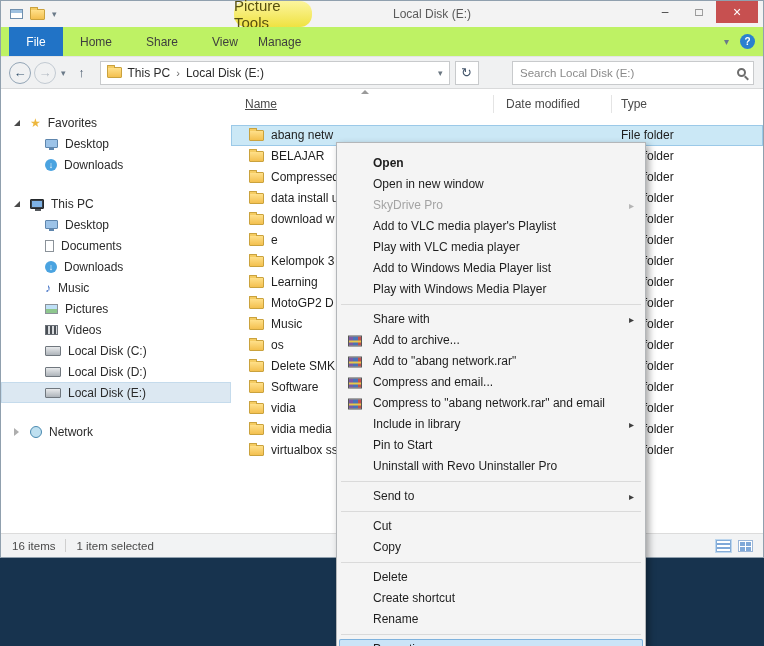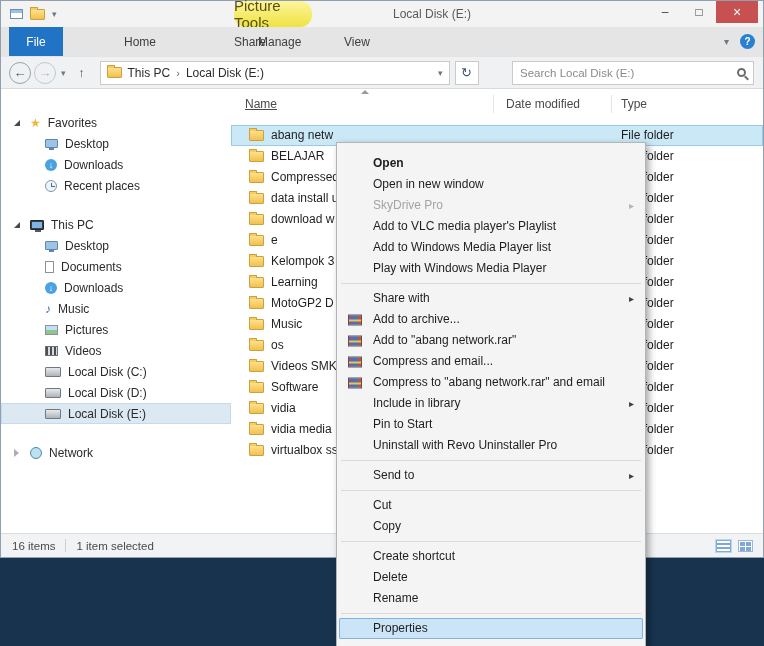--- a/index.html
+++ b/index.html
@@ -10,21 +10,21 @@
   .window { position:absolute; left:0; top:0; width:764px; height:558px; background:#fff; border:1px solid #90a0ae; display:flex; flex-direction:column; }
   .titlebar { flex:0 0 26px; background:#f3f3f3; position:relative; display:flex; align-items:center; }
   .qat { display:flex; align-items:center; gap:7px; padding-left:9px; }
   .tb-chev { color:#6a7a88; font-size:9px; }
   .picture-tools { position:absolute; left:233px; top:0; width:78px; height:26px; background:linear-gradient(180deg,#fcf59e,#efe242); color:#58500f; font-size:15px; display:flex; align-items:center; justify-content:center;border-radius:12px; }
   .title { position:absolute; left:100px; right:0; text-align:center; color:#5a5a5a; pointer-events:none; }
   .wincontrols { position:absolute; right:5px; top:0; display:flex; height:22px; }
   .wc { width:34px; display:flex; align-items:center; justify-content:center; font-size:12px; color:#3e3e3e; }
   .wc.close { width:42px; background:#c75050; color:#fff; font-size:14px; }
 
-  .tabsrow { flex:0 0 30px; background:#e5e5e5; display:flex; align-items:stretch; position:relative; border-bottom:1px solid #e4e4e4;gap:44px; }
+  .tabsrow { flex:0 0 30px; background:#bef264; display:flex; align-items:stretch; position:relative; border-bottom:1px solid #e4e4e4; }
   .file-tab { margin-left:8px; width:54px; background:#2173c6; color:#fff; display:flex; align-items:center; justify-content:center; }
   .rtab { padding:0 17px; display:flex; align-items:center; color:#3e3e3e; }
   .rtab.manage { position:absolute; left:240px; top:0; bottom:0; }
   .ribbon-right { position:absolute; right:8px; top:0; bottom:0; display:flex; align-items:center; gap:11px; }
   .ribbon-expand { color:#6a7a88; font-size:10px; }
   .help-icon { width:15px; height:15px; border-radius:50%; background:#2a80d0; color:#fff; font-size:10px; font-weight:bold; display:flex; align-items:center; justify-content:center; }
 
   .addrrow { flex:0 0 32px; background:#f0f1f2; display:flex; align-items:center; padding:0 8px; gap:3px; border-bottom:1px solid #d9dadb; }
   .circle { width:22px; height:22px; border-radius:50%; border:1px solid #93a5b6; display:flex; align-items:center; justify-content:center; color:#34526e; font-size:13px; }
   .circle.disabled { border-color:#c2cad2; color:#b4bcc4; }
@@ -172,24 +172,20 @@
                 <span class="sb-label">Favorites</span>
               </div>
               <div class="sb-row sb-item">
                 <span class="icn monitor-icon"></span>
                 <span class="sb-label">Desktop</span>
               </div>
               <div class="sb-row sb-item">
                 <span class="icn download-icon"></span>
                 <span class="sb-label">Downloads</span>
               </div>
-              <div class="sb-row sb-item">
-                <span class="icn clock-icon"></span>
-                <span class="sb-label">Recent places</span>
-              </div>
             </div>
             <div class="sb-section">
               <div class="sb-row sb-header">
                 <span class="tri exp"></span>
                 <span class="icn computer-icon"></span>
                 <span class="sb-label">This PC</span>
               </div>
               <div class="sb-row sb-item">
                 <span class="icn monitor-icon"></span>
                 <span class="sb-label">Desktop</span>
@@ -296,21 +292,21 @@
               <span class="fname">Music</span>
               <span class="ftype">File folder</span>
             </div>
             <div class="file-row">
               <span class="icn folder-icon"></span>
               <span class="fname">os</span>
               <span class="ftype">File folder</span>
             </div>
             <div class="file-row">
               <span class="icn folder-icon"></span>
-              <span class="fname">Videos SMK</span>
+              <span class="fname">Delete SMK</span>
               <span class="ftype">File folder</span>
             </div>
             <div class="file-row">
               <span class="icn folder-icon"></span>
               <span class="fname">Software</span>
               <span class="ftype">File folder</span>
             </div>
             <div class="file-row">
               <span class="icn folder-icon"></span>
               <span class="fname">vidia</span>
@@ -339,36 +335,37 @@
         <span class="view-thumbs-icon"></span>
       </div>
     </div>
   </div>
 
   <div class="context-menu">
       <div class="menu-item bold"><span class="mlabel">Open</span></div>
       <div class="menu-item"><span class="mlabel">Open in new window</span></div>
       <div class="menu-item disabled"><span class="mlabel">SkyDrive Pro</span><span class="subarrow">▸</span></div>
       <div class="menu-item"><span class="mlabel">Add to VLC media player's Playlist</span></div>
+      <div class="menu-item"><span class="mlabel">Play with VLC media player</span></div>
       <div class="menu-item"><span class="mlabel">Add to Windows Media Player list</span></div>
       <div class="menu-item"><span class="mlabel">Play with Windows Media Player</span></div>
       <div class="menu-sep"></div>
       <div class="menu-item"><span class="mlabel">Share with</span><span class="subarrow">▸</span></div>
       <div class="menu-item"><span class="gutter icn winrar-icon"></span><span class="mlabel">Add to archive...</span></div>
       <div class="menu-item"><span class="gutter icn winrar-icon"></span><span class="mlabel">Add to "abang network.rar"</span></div>
       <div class="menu-item"><span class="gutter icn winrar-icon"></span><span class="mlabel">Compress and email...</span></div>
       <div class="menu-item"><span class="gutter icn winrar-icon"></span><span class="mlabel">Compress to "abang network.rar" and email</span></div>
       <div class="menu-item"><span class="mlabel">Include in library</span><span class="subarrow">▸</span></div>
       <div class="menu-item"><span class="mlabel">Pin to Start</span></div>
       <div class="menu-item"><span class="mlabel">Uninstall with Revo Uninstaller Pro</span></div>
       <div class="menu-sep"></div>
       <div class="menu-item"><span class="mlabel">Send to</span><span class="subarrow">▸</span></div>
       <div class="menu-sep"></div>
       <div class="menu-item"><span class="mlabel">Cut</span></div>
       <div class="menu-item"><span class="mlabel">Copy</span></div>
       <div class="menu-sep"></div>
+      <div class="menu-item"><span class="mlabel">Delete</span></div>
       <div class="menu-item"><span class="mlabel">Create shortcut</span></div>
-      <div class="menu-item"><span class="mlabel">Delete</span></div>
       <div class="menu-item"><span class="mlabel">Rename</span></div>
       <div class="menu-sep"></div>
       <div class="menu-item highlighted"><span class="mlabel">Properties</span></div>
     </div>
 </div>
 
 </body></html>

